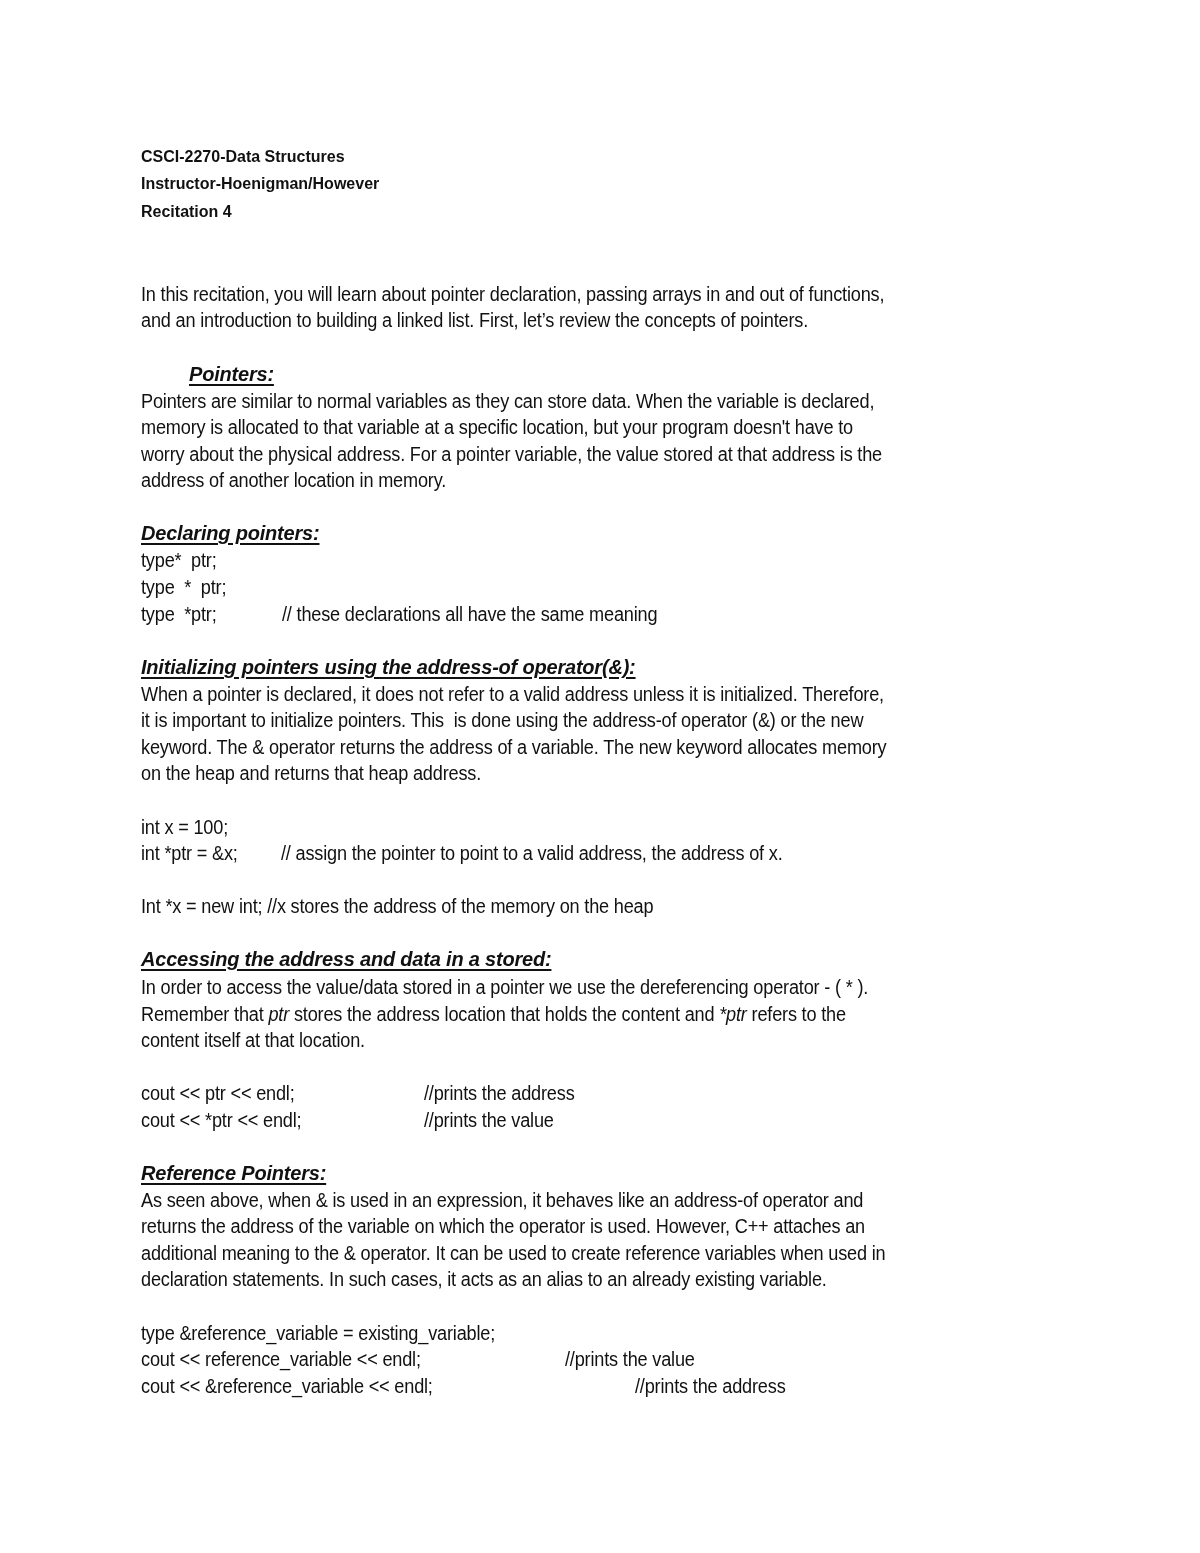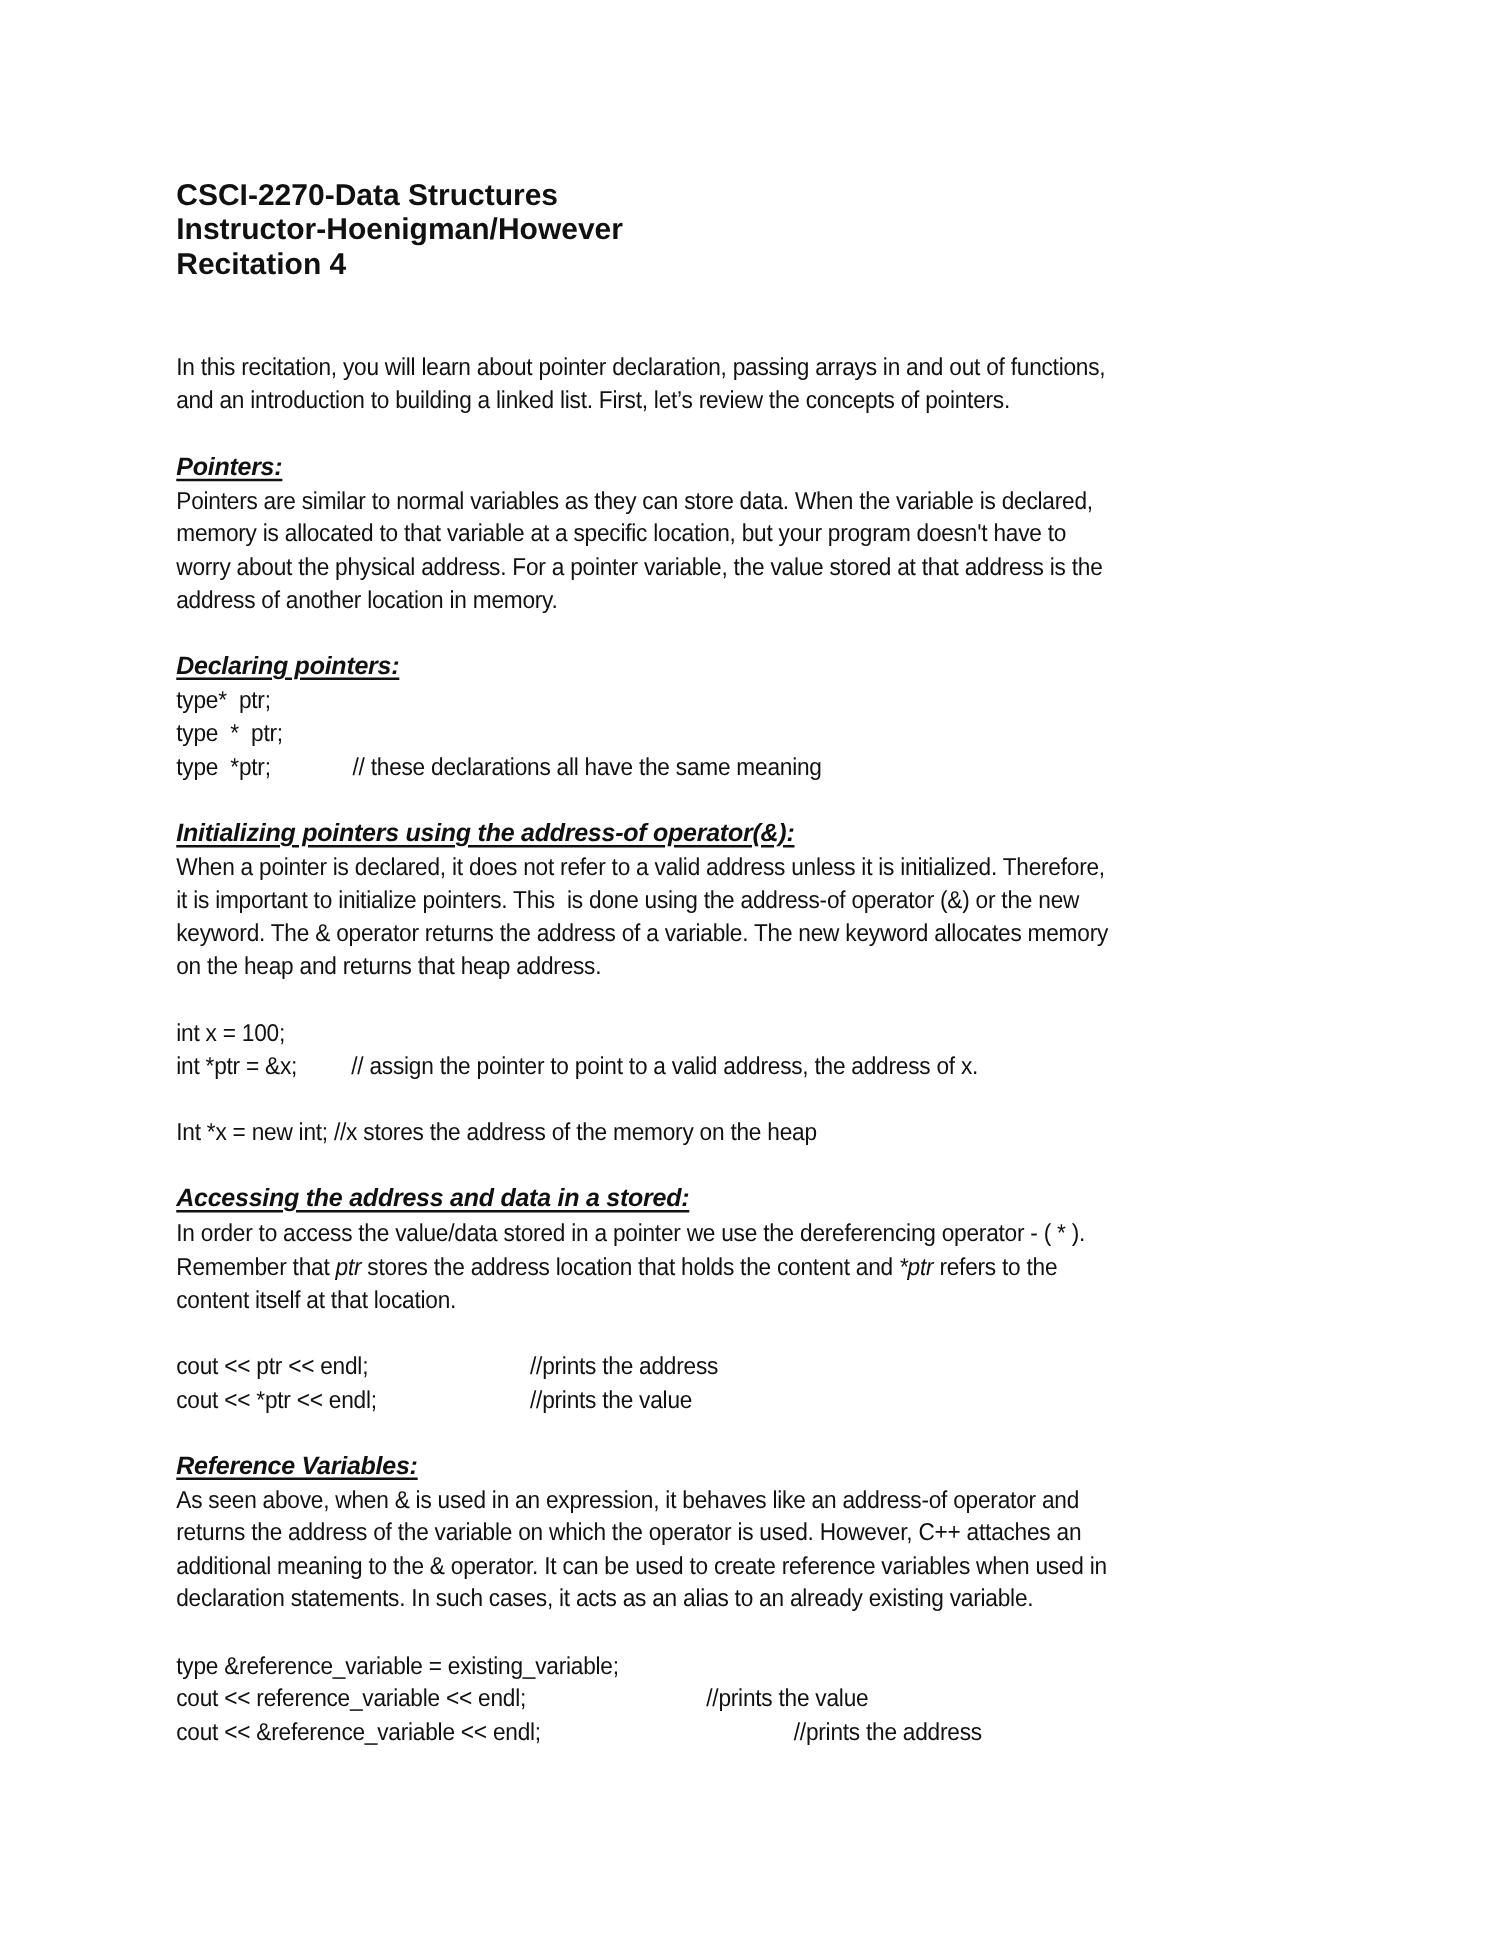--- a/index.html
+++ b/index.html
@@ -1,37 +1,37 @@
 <!DOCTYPE html>
 <html><head>
   <meta charset="utf-8">
   <style>
     html, body { margin: 0; padding: 0; background: #ffffff; }
     body { width: 1200px; height: 1553px; position: relative; overflow: hidden;
            font-family: "Liberation Sans", "DejaVu Sans", sans-serif; color: #111111; }
     .line { position: absolute; left: 141px; font-size: 19.5px; line-height: 26px;
             white-space: pre; letter-spacing: -0.2px; transform-origin: left center; }
-    .title { font-weight: bold; font-size: 24px; letter-spacing: 0; }
+    .title { font-weight: bold; font-size: 16px; letter-spacing: 0; }
     .heading { font-weight: bold; font-style: italic; text-decoration: underline;
                text-decoration-thickness: 2px; text-underline-offset: 3px; font-size: 20px; }
     .body { transform: scaleX(0.93); }
     .code { transform: scaleX(0.93); }
     em { font-style: italic; }
   </style>
 </head>
 <body>
 
 <div class="line title" style="top:144px;">CSCI-2270-Data Structures</div>
 <div class="line title" style="top:171px;">Instructor-Hoenigman/However</div>
 <div class="line title" style="top:199px;text-align:center;">Recitation 4</div>
 
 <div class="line body" style="top:281px;">In this recitation, you will learn about pointer declaration, passing arrays in and out of functions,</div>
 <div class="line body" style="top:307px;">and an introduction to building a linked list. First, let’s review the concepts of pointers.</div>
 
-<div class="line heading" style="top:361px;">Pointers:</div>
+<div class="line heading" style="top:361px;margin-left:48px;">Pointers:</div>
 <div class="line body" style="top:388px;">Pointers are similar to normal variables as they can store data. When the variable is declared,</div>
 <div class="line body" style="top:414px;">memory is allocated to that variable at a specific location, but your program doesn't have to</div>
 <div class="line body" style="top:441px;">worry about the physical address. For a pointer variable, the value stored at that address is the</div>
 <div class="line body" style="top:467px;">address of another location in memory.</div>
 
 <div class="line heading" style="top:520px;text-align:center;">Declaring pointers:</div>
 <div class="line code" style="top:547px;">type*  ptr;</div>
 <div class="line code" style="top:574px;">type  *  ptr;</div>
 <div class="line code" style="top:601px;">type  *ptr;</div>
 <div class="line code" style="top:601px; left:282px;">// these declarations all have the same meaning</div>
@@ -50,21 +50,21 @@
 <div class="line heading" style="top:946px;">Accessing the address and data in a stored:</div>
 <div class="line body" style="top:974px;">In order to access the value/data stored in a pointer we use the dereferencing operator - ( * ).</div>
 <div class="line body" style="top:1001px;"><span>Remember that </span><em>ptr</em><span> stores the address location that holds the content and </span><em>*ptr</em><span> refers to the</span></div>
 <div class="line body" style="top:1027px;">content itself at that location.</div>
 
 <div class="line code" style="top:1080px;">cout &lt;&lt; ptr &lt;&lt; endl;</div>
 <div class="line code" style="top:1080px; left:424px;">//prints the address</div>
 <div class="line code" style="top:1107px;">cout &lt;&lt; *ptr &lt;&lt; endl;</div>
 <div class="line code" style="top:1107px; left:424px;">//prints the value</div>
 
-<div class="line heading" style="top:1160px;">Reference Variables:</div>
+<div class="line heading" style="top:1160px;">Reference Pointers:</div>
 <div class="line body" style="top:1187px;">As seen above, when &amp; is used in an expression, it behaves like an address-of operator and</div>
 <div class="line body" style="top:1213px;">returns the address of the variable on which the operator is used. However, C++ attaches an</div>
 <div class="line body" style="top:1240px;">additional meaning to the &amp; operator. It can be used to create reference variables when used in</div>
 <div class="line body" style="top:1266px;">declaration statements. In such cases, it acts as an alias to an already existing variable.</div>
 
 <div class="line code" style="top:1320px;">type &amp;reference_variable = existing_variable;</div>
 <div class="line code" style="top:1346px;">cout &lt;&lt; reference_variable &lt;&lt; endl;</div>
 <div class="line code" style="top:1346px; left:565px;">//prints the value</div>
 <div class="line code" style="top:1373px;">cout &lt;&lt; &amp;reference_variable &lt;&lt; endl;</div>
 <div class="line code" style="top:1373px; left:635px;">//prints the address</div>

